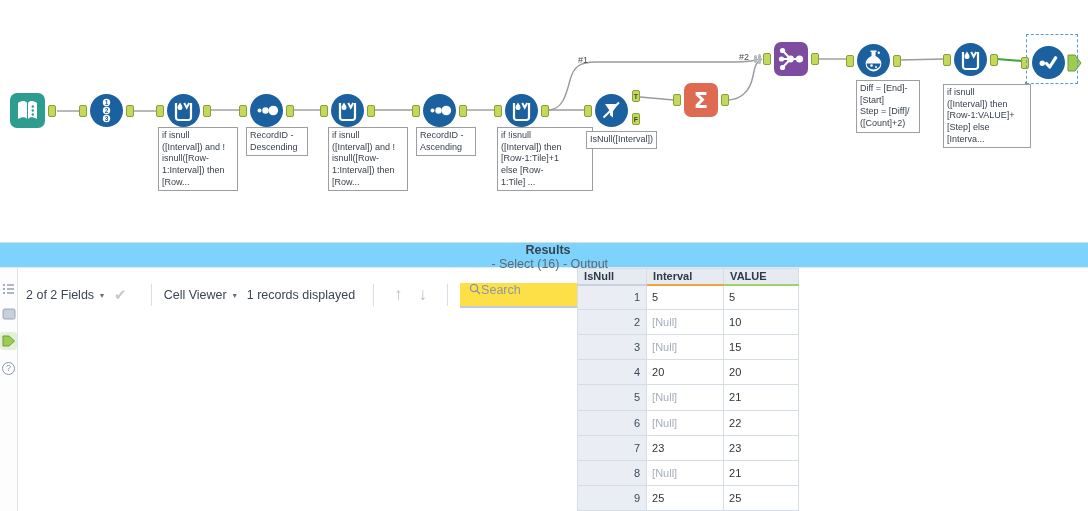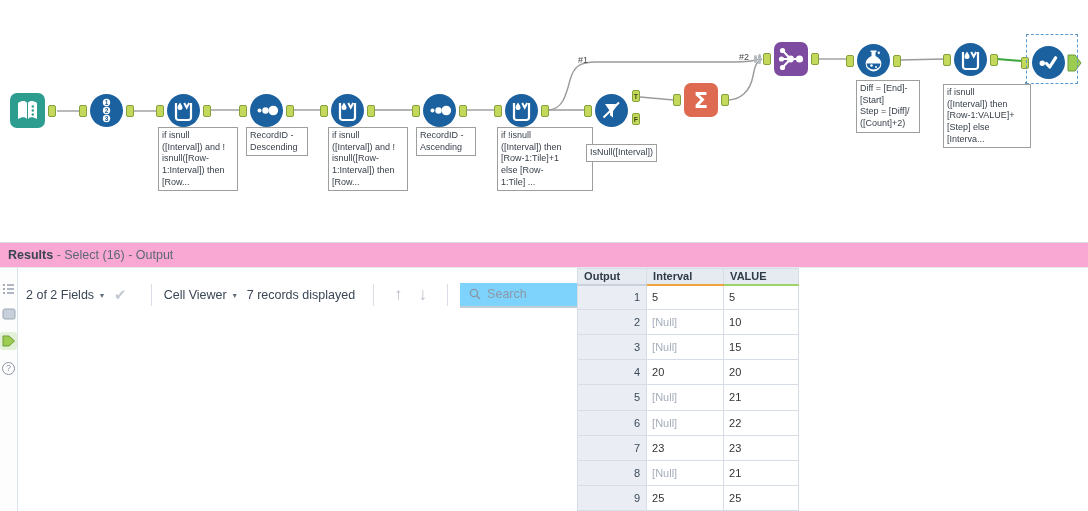--- a/index.html
+++ b/index.html
@@ -33,42 +33,42 @@
   .selection-box { position:absolute; left:1026px; top:34px; width:52px; height:50px;
                    border:1px dashed var(--selection-blue); }
   .selection-handle { position:absolute; left:1022px; top:82px; width:7px; height:7px; }
   .selection-handle:before, .selection-handle:after { content:""; position:absolute; background:#7f8a95; }
   .selection-handle:before { left:3px; top:0; width:1px; height:7px; }
   .selection-handle:after  { left:0; top:3px; width:7px; height:1px; }
 
   
   .results-panel { position:absolute; left:0; top:242px; width:1088px; height:269px;
                    border-top:1px solid #d8dde3; background:#fff; }
-  .results-header { height:25px; background:#f9a8d4; border-bottom:1px solid #e4e9ee;
-                    display:flex; align-items:center; padding-left:8px; font-size:12.5px; }
+  .results-header { height:25px; background:#7dd3fc; border-bottom:1px solid #e4e9ee;
+                    display:flex; align-items:center; padding-left:8px; font-size:12.5px;flex-direction:column; }
   .results-header .t-bold { font-weight:bold; color:#39444f; }
   .results-header .t-rest { color:#5c6877; white-space:pre; }
   .results-body { display:flex; height:243px; }
   .side-strip { width:18px; border-right:1px solid #dde3ea; display:flex; flex-direction:column;
                 align-items:center; padding-top:12px; gap:10px; background:#fdfdfe; }
   .strip-btn { width:16px; height:16px; display:flex; align-items:center; justify-content:center; }
   .strip-btn.green-bg { background:#e4f1d9; border-radius:3px; width:17px; height:18px; }
   .help-circle { width:13px; height:13px; border:1px solid #8a94a3; border-radius:50%;
                  color:#8a94a3; font-size:9px; line-height:11px; text-align:center; }
   .results-content { flex:1; display:flex; flex-direction:row; }
   .results-toolbar { height:54px; display:flex; align-items:center; padding-left:8px;
                      font-size:12.5px; color:#3a4656; }
   .tb-label { margin-right:6px; }
   .caret { font-size:8px; color:#5f6a78; margin-right:10px; }
   .check-icon { font-size:15px; color:#c2c8d0; margin-right:12px; }
   .vsep { width:1px; height:22px; background:#d9dee6; margin:0 12px; }
   .arrow-icon { font-size:17px; color:#b5bcc6; margin:0 8px; }
-  .search-box { margin-left:auto; width:117px; height:25px; background:#7dd3fc;
-                border-bottom:2px solid #c3ccd5; display:flex; align-items:center;
-                padding-left:9px; gap:6px; }
+  .search-box { margin-left:auto; width:117px; height:25px; background:#fde047;
+                border-bottom:2px solid #c3ccd5; display:flex; align-items:flex-start;
+                padding-left:9px; }
   .search-box input { border:none; outline:none; background:transparent; font-size:12.5px;
                       color:#5c6877; width:80px; font-family:"Liberation Sans", sans-serif; }
   .search-box input::placeholder { color:#8d97a6; }
 
   table.grid { border-collapse:collapse; margin-top:0; margin-left:0; table-layout:fixed; }
   table.grid th, table.grid td { border:1px solid #d7dde6; font-size:11px; overflow:hidden; }
   table.grid th { height:16px; background:#e6ebf1; color:#2e3a48; text-align:left;
                   padding:0 0 0 6px; font-weight:bold; border-bottom:2px solid #c9d1dc; }
   table.grid td { height:18px; padding:0 5px; color:#333; background:#fff; }
   table.grid td.rec { background:#eaeef4; text-align:right; padding-right:6px; color:#3b4a5a; }
@@ -264,21 +264,21 @@
 isnull([Row-
 1:Interval]) then
 [Row...</div>
     <div class="annotation" style="left:416px; top:127px; width:60px">RecordID -
 Ascending</div>
     <div class="annotation" style="left:497px; top:127px; width:96px">if !isnull
 ([Interval]) then
 [Row-1:Tile]+1
 else [Row-
 1:Tile] ...</div>
-    <div class="annotation" style="left:586px; top:144px">IsNull([Interval])</div>
+    <div class="annotation" style="left:586px; top:131px">IsNull([Interval])</div>
     <div class="annotation" style="left:856px; top:80px; width:64px">Diff = [End]-
 [Start]
 Step = [Diff]/
 ([Count]+2)</div>
     <div class="annotation" style="left:943px; top:84px; width:88px">if isnull
 ([Interval]) then
 [Row-1:VALUE]+
 [Step] else
 [Interva...</div>
   </div>
@@ -315,42 +315,42 @@
           </div>
       </div>
       <div class="results-content">
         <div class="results-toolbar">
           <span class="tb-label">2 of 2 Fields</span>
           <span class="caret">▾</span>
           <span class="check-icon">✔</span>
           <span class="vsep"></span>
           <span class="tb-label">Cell Viewer</span>
           <span class="caret">▾</span>
-          <span class="tb-label">7 records displayed</span>
+          <span class="tb-label">1 records displayed</span>
           <span class="vsep"></span>
           <span class="arrow-icon">↑</span>
           <span class="arrow-icon">↓</span>
           <span class="vsep"></span>
           <span class="search-box">
             <svg width="12" height="12">
                 <circle cx="5" cy="5" r="3.6" fill="none" stroke="#8a94a3" stroke-width="1.3"></circle>
                 <path d="M7.8 7.8 L11 11" stroke="#8a94a3" stroke-width="1.3"></path>
               </svg>
             <input type="text" placeholder="Search" style="">
           </span>
         </div>
         <table class="grid">
           <colgroup>
               <col class="col-record">
               <col class="col-interval">
               <col class="col-value">
             </colgroup>
           <thead>
               <tr>
-                <th>Output</th>
+                <th>IsNull</th>
                 <th style="border-bottom: 2px solid rgb(240, 162, 60);">Interval</th>
                 <th style="border-bottom: 2px solid rgb(158, 211, 106); margin-left: 32px;">VALUE</th>
               </tr>
             </thead>
           <tbody>
               <tr>
                 <td class="rec">1</td>
                 <td>5</td>
                 <td>5</td>
               </tr>

